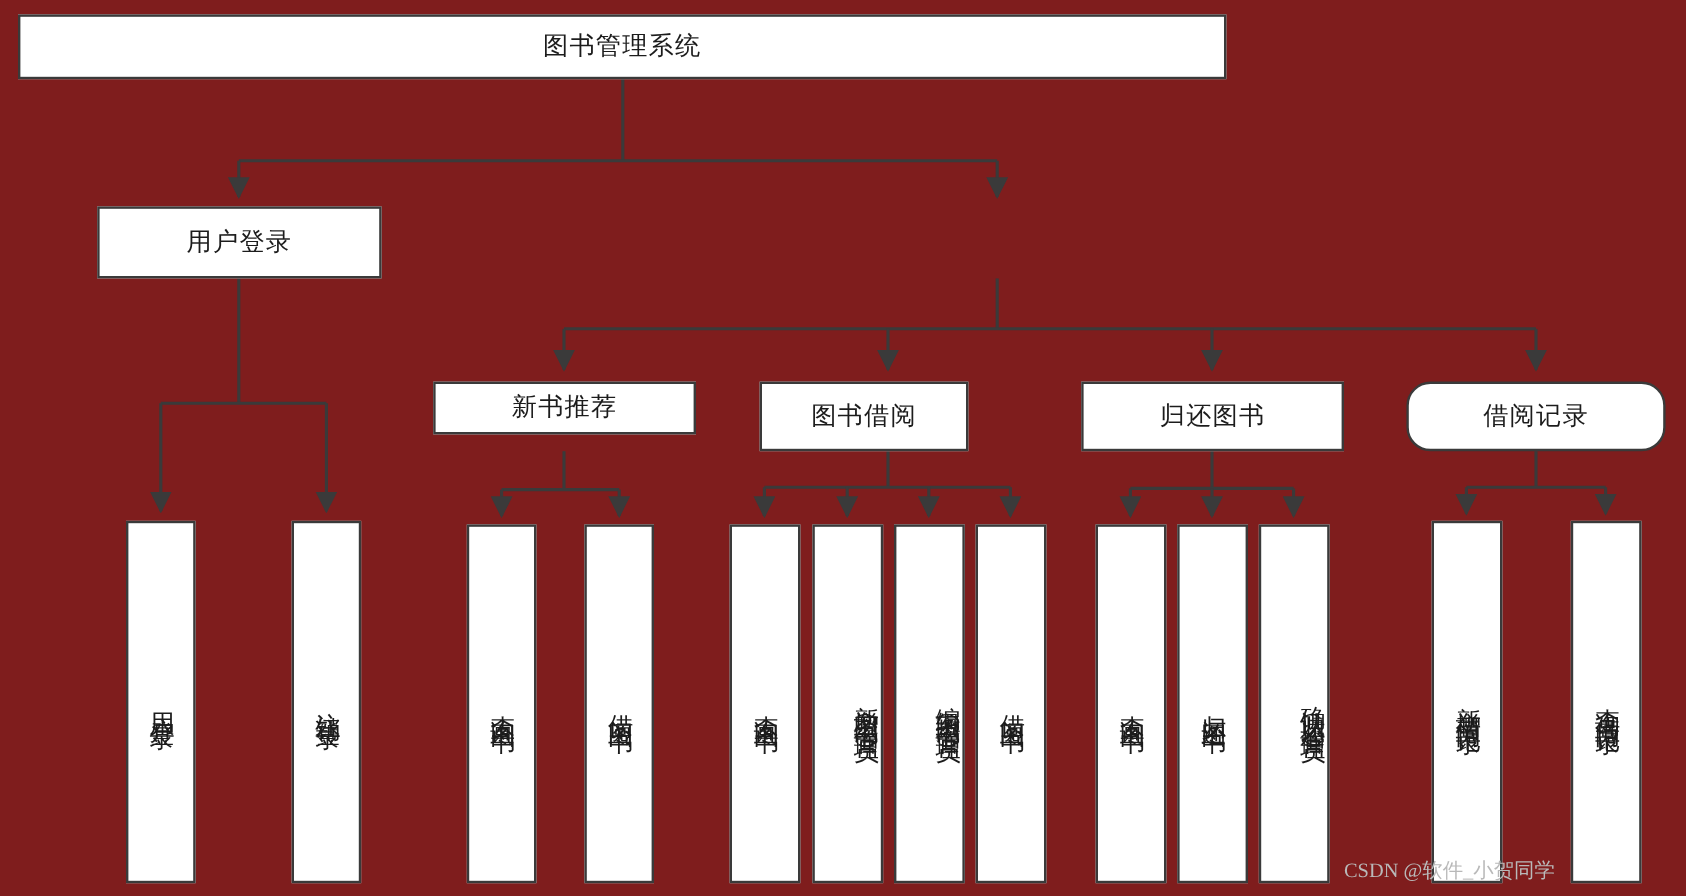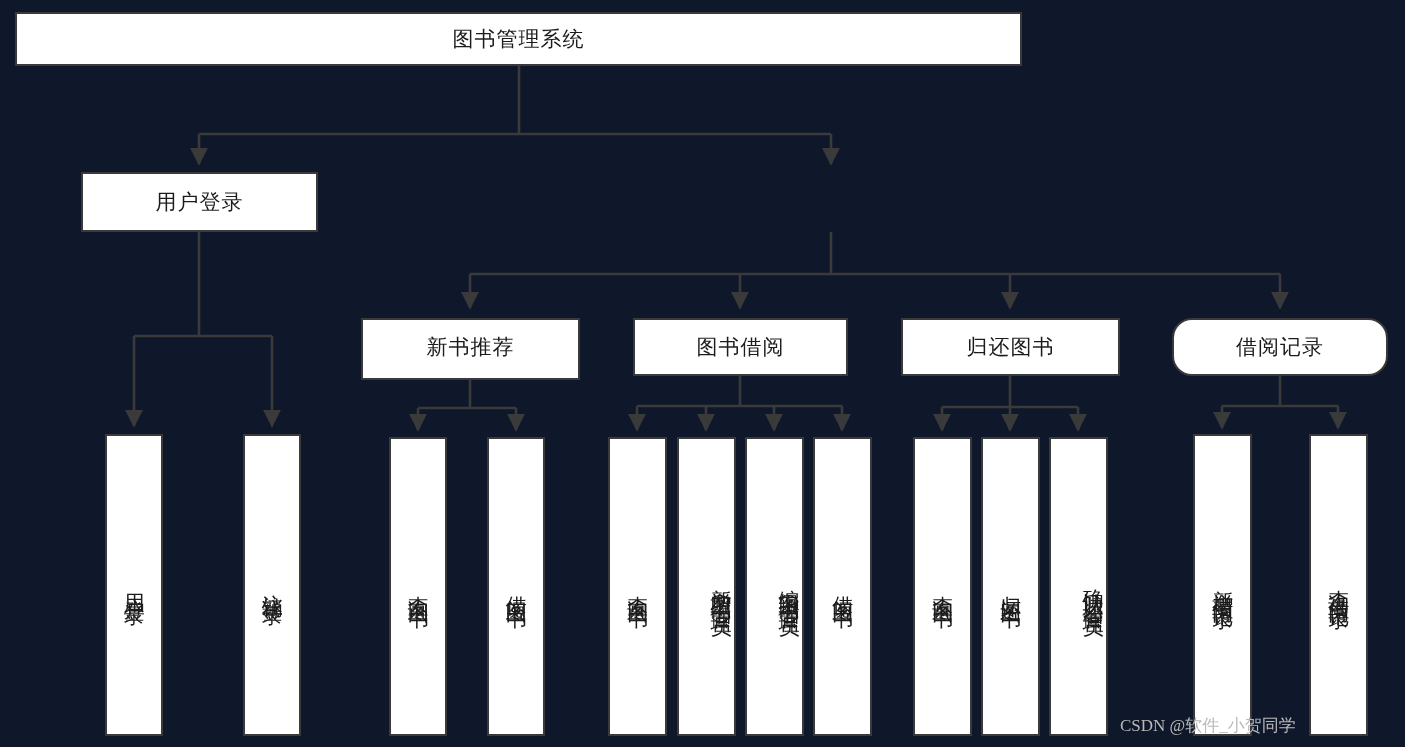--- a/index.html
+++ b/index.html
@@ -7,21 +7,21 @@
     padding: 0;
     background: #ffffff;
   }
   body {
     font-family: "Liberation Sans", "DejaVu Sans", sans-serif;
   }
   #canvas {
     position: relative;
     width: 1405px;
     height: 747px;
-    background: #0f172a;
+    background: #7f1d1d;
     overflow: hidden;
   }
   svg.wires {
     position: absolute;
     left: 0;
     top: 0;
     width: 1405px;
     height: 747px;
     pointer-events: none;
   }
@@ -120,23 +120,23 @@
       <path d="M 1222 406 L 1222 428" marker-end="url(#arrow)"></path>
       <path d="M 1338 406 L 1338 428" marker-end="url(#arrow)"></path>
     </g>
   </svg>
 
   <div class="node h" style="left:15px; top:12px; width:1007px; height:54px;">图书管理系统</div>
 
   <div class="node h" style="left:81px; top:172px; width:237px; height:60px;">用户登录</div>
 
 
-  <div class="node h" style="left:361px; top:318px; width:219px; height:62px;font-family:Liberation Mono, monospace;">新书推荐</div>
+  <div class="node h" style="left:361px; top:318px; width:219px; height:44px;">新书推荐</div>
 
-  <div class="node h" style="left:633px; top:318px; width:215px; height:58px;">图书借阅</div>
+  <div class="node h" style="left:633px; top:318px; width:174px; height:58px;">图书借阅</div>
 
   <div class="node h" style="left:901px; top:318px; width:219px; height:58px;">归还图书</div>
 
   <div class="node h" style="left:1172px; top:318px; width:216px; height:58px;border-radius:20px;">借阅记录</div>
 
   <div class="node v mid" style="left:105px; top:434px; width:58px; height:302px;">用户登录</div>
 
   <div class="node v mid" style="left:243px; top:434px; width:58px; height:302px;">注销登录</div>
 
   <div class="node v mid" style="left:389px; top:437px; width:58px; height:299px;">查询图书</div>

